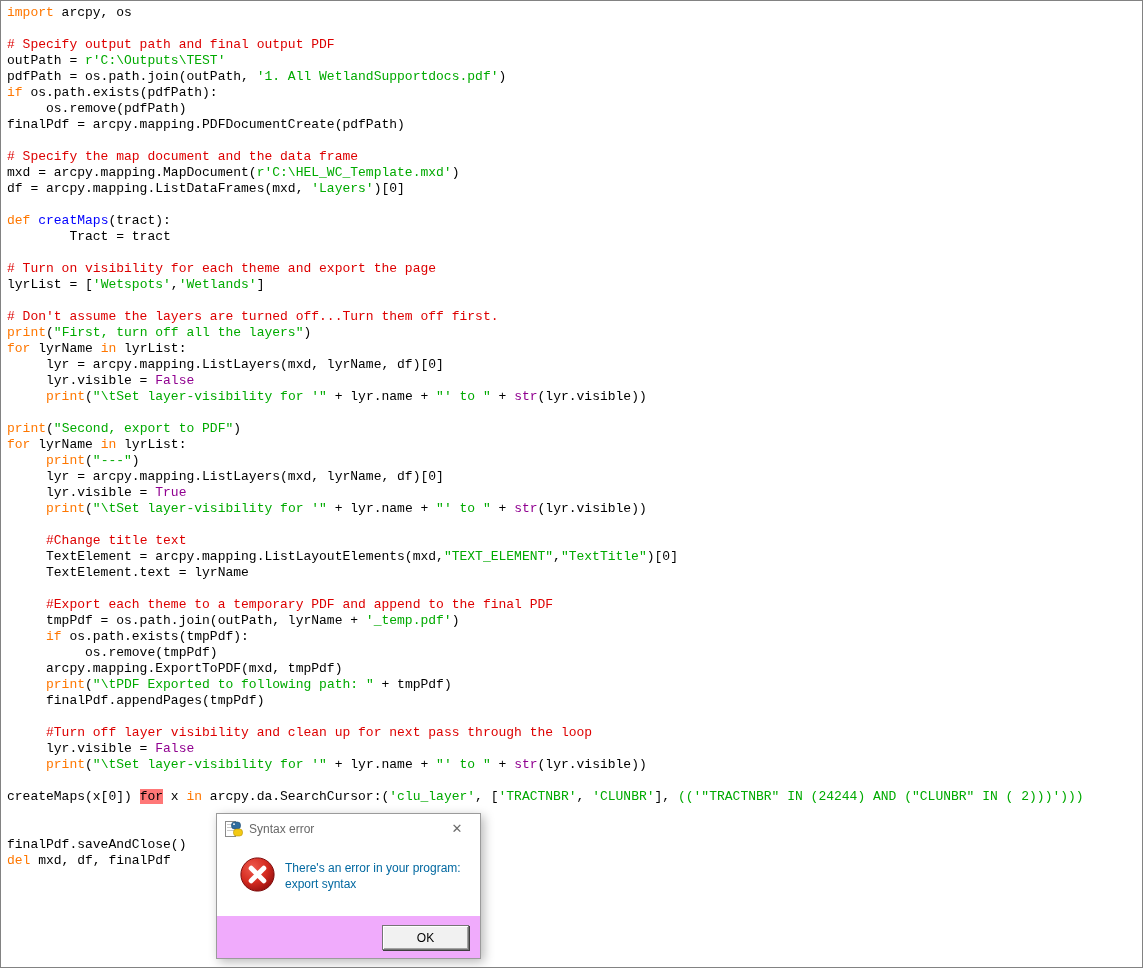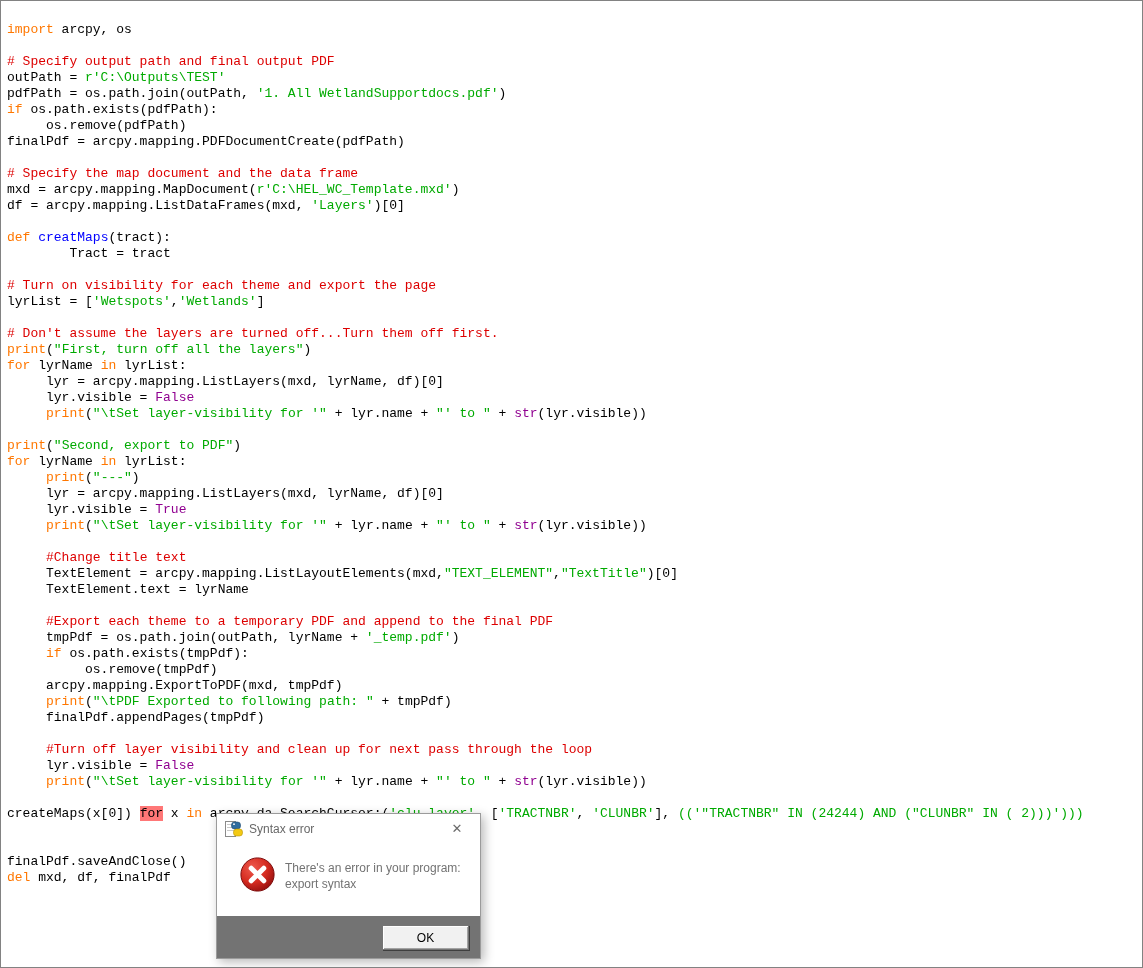--- a/index.html
+++ b/index.html
@@ -6,21 +6,21 @@
   .window{
     position:relative;
     width:1141px;height:966px;
     background:#ffffff;
     border:1px solid #828282;
     overflow:hidden;
     font-family:"Liberation Mono","DejaVu Sans Mono",monospace;
   }
   .code{
     margin:0;
-    padding:21px 0 0 6px;
+    padding:4px 0 0 6px;
     font:13px/16px "Liberation Mono","DejaVu Sans Mono",monospace;
     color:#000;
     white-space:pre;
   }
   .code-line{min-height:16px;white-space:pre;}
 
   
   .dialog{
     position:absolute;
     left:215px;top:812px;
@@ -51,25 +51,25 @@
   }
   .dialog-body{
     flex:1;position:relative;background:#ffffff;
   }
   .err-ico{
     position:absolute;left:23px;top:14px;
     width:35px;height:35px;
   }
   .msg{
     position:absolute;left:68px;top:17px;
-    font-size:12px;line-height:16px;color:#737373;
+    font-size:12px;line-height:16px;color:#0369a1;
   }
   .dialog-footer{
     flex:0 0 42px;position:relative;
-    background:#737373;
+    background:#f0abfc;
   }
   .ok{
     position:absolute;right:11px;top:9px;
     width:87px;height:25px;
     background:#f1f1f1;
     border:1px solid #757575;
     box-shadow:inset 1px 1px 0 #ffffff, inset -1px -1px 0 #a3a3a3, 1px 1px 0 #3f3f3f;
     font:12px "Liberation Sans","DejaVu Sans",sans-serif;
     color:#000;
     border-radius:0;

